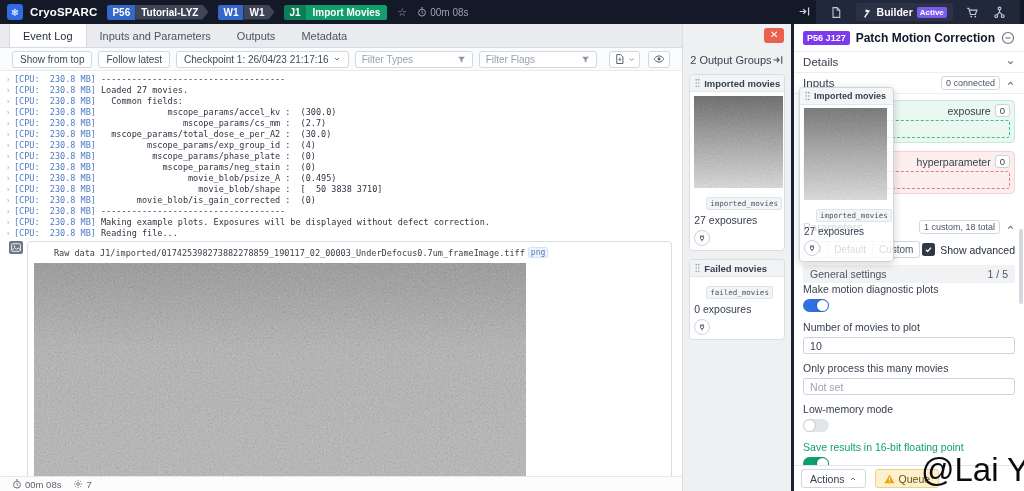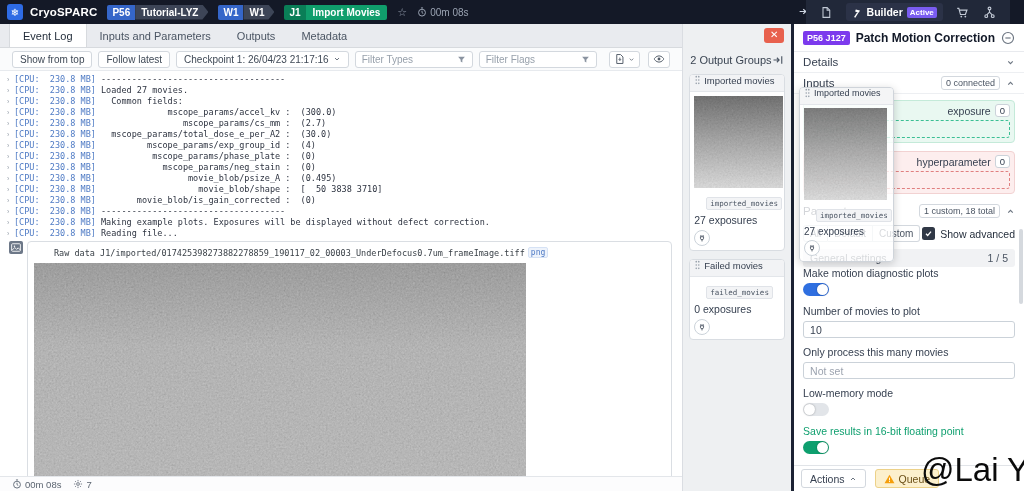--- a/index.html
+++ b/index.html
@@ -13,21 +13,21 @@
   .app-name { color:#fff; font-size:11.5px; font-weight:bold; margin-left:7px; letter-spacing:.2px; }
   .crumb { display:flex; align-items:center; margin-left:10px; font-size:10px; font-weight:bold; color:#fff; height:15px; }
   .crumb .seg-a { background:#3566c9; padding:1px 5px; height:15px; display:flex; align-items:center; border-radius:2px 0 0 2px; }
   .crumb .seg-b { background:#3d4557; padding:1px 10px 1px 6px; height:15px; display:flex; align-items:center;
                   clip-path:polygon(0 0, calc(100% - 6px) 0, 100% 50%, calc(100% - 6px) 100%, 0 100%); }
   .crumb.job .seg-a { background:#0a7e57; border-radius:2px 0 0 2px; }
   .crumb.job .seg-b { background:#109e6c; clip-path:none; border-radius:0 2px 2px 0; padding:1px 7px; }
   .star { color:#8a93a3; font-size:11px; margin-left:10px; }
   .elapsed { color:#9aa3b2; font-size:10px; margin-left:10px; display:flex; align-items:center; gap:3px; }
   .tb-collapse { position:absolute; right:213px; top:5px; color:#cfd6e2; }
-  .tb-right { position:absolute; right:14px; top:0; width:204px; height:24px; background:#212839; display:flex; align-items:center; justify-content:space-between; padding:0 14px; }
+  .tb-right { position:absolute; right:4px; top:0; width:204px; height:24px; background:#212839; display:flex; align-items:center; justify-content:space-between; padding:0 14px; }
   .builder-pill { background:#2b3247; border-radius:3px; height:18px; display:flex; align-items:center; gap:4px; padding:0 6px; color:#fff; font-size:10.5px; font-weight:bold; }
   .active-badge { background:#7a5cf0; color:#fff; font-size:8px; font-weight:bold; border-radius:2px; padding:1px 3px; }
   .tb-ic { color:#c3cad6; }
 
   
   .main { position:absolute; left:0; top:24px; width:1024px; height:467px; display:flex; }
   .left-col { width:706px; display:flex; flex-direction:column; background:#14b8a6; }
 
   .tabbar { height:24px; background:#e9ebef; border-bottom:1px solid #d7dade; display:flex; align-items:stretch; font-size:11px; color:#4b5563; }
   .tab { padding:0 13px; display:flex; align-items:center; }
@@ -55,21 +55,21 @@
   .micrograph { margin-top:5px; width:492px; height:420px; background:#8a8a8a; }
 
   .statusbar { height:15px; background:#fcfcfd; border-top:1px solid #e3e6ea; display:flex; align-items:center; gap:12px; padding-left:12px; font-size:9.5px; color:#5b6470; }
   .statusbar .sitem { display:flex; align-items:center; gap:3px; }
 
   
   .outputs { width:109px; background:#eef0f2; border-left:1px solid #dadde2; position:relative; padding-top:4px; }
   .close-btn { position:absolute; right:7px; top:4px; width:20px; height:15px; background:#e8614e; border-radius:3px; color:#fff; font-size:10px; line-height:14px; text-align:center; }
   .out-header { margin-top:22px; padding:0 7px; display:flex; align-items:center; justify-content:space-between; color:#3a4452; font-size:11px; height:20px; }
   .ocard { margin:4px 6px 0 6px; background:#fff; border:1px solid #d9dde2; border-radius:4px; overflow:hidden; }
-  .ocard-head { height:17px; background:#f2f3f5; border-bottom:1px solid #e3e6ea; display:flex; gap:3px; padding:0 4px; font-size:9.5px; font-weight:normal; color:#374151; white-space:nowrap; }
+  .ocard-head { height:17px; background:#f2f3f5; border-bottom:1px solid #e3e6ea; display:flex; align-items:center; gap:3px; padding:0 4px; font-size:9.5px; font-weight:bold; color:#374151; white-space:nowrap; }
   .ocard-body { padding:4px; }
   .othumb { width:89px; height:92px; }
   .otag { display:inline-block; font-family:"DejaVu Sans Mono", monospace; font-size:7.5px; color:#4b5563; background:#f3f4f6; border:1px solid #e0e3e8; border-radius:2px; padding:1px 3px; margin-top:4px;margin-left:12px; }
   .ocount { font-size:10.5px; color:#374151; margin-top:4px; }
   .plug-btn { margin-top:4px; width:16px; height:16px; border:1px solid #cbd2d9; border-radius:50%; display:flex; align-items:center; justify-content:center; color:#4b5563; background:#fff; }
 
   
   .divider { width:3px; background:#1b2233; }
 
   
@@ -452,21 +452,21 @@
         <div class="slot-drop">Repeats: no</div>
       </div>
       <div class="slot red">
         <div class="slot-head">
           <span>hyperparameter</span>
           <span class="slot-count">0</span>
         </div>
         <div class="slot-drop">Repeats: no</div>
       </div>
 
-      <div class="param-row" style="margin-top:10px">
+      <div class="param-row" style="margin-top:26px">
         <span style="font-size:11.5px;color:#374151">Parameters</span>
         <span style="display:flex;align-items:center;gap:6px">
           <span class="pill">1 custom, 18 total</span>
           <svg class="ic" width="9" height="9" viewBox="0 0 16 16" fill="none" stroke="#6b7480" stroke-width="2">
               <path d="M4 10l4-4 4 4"></path>
             </svg>
         </span>
       </div>
 
       <div class="param-row">

